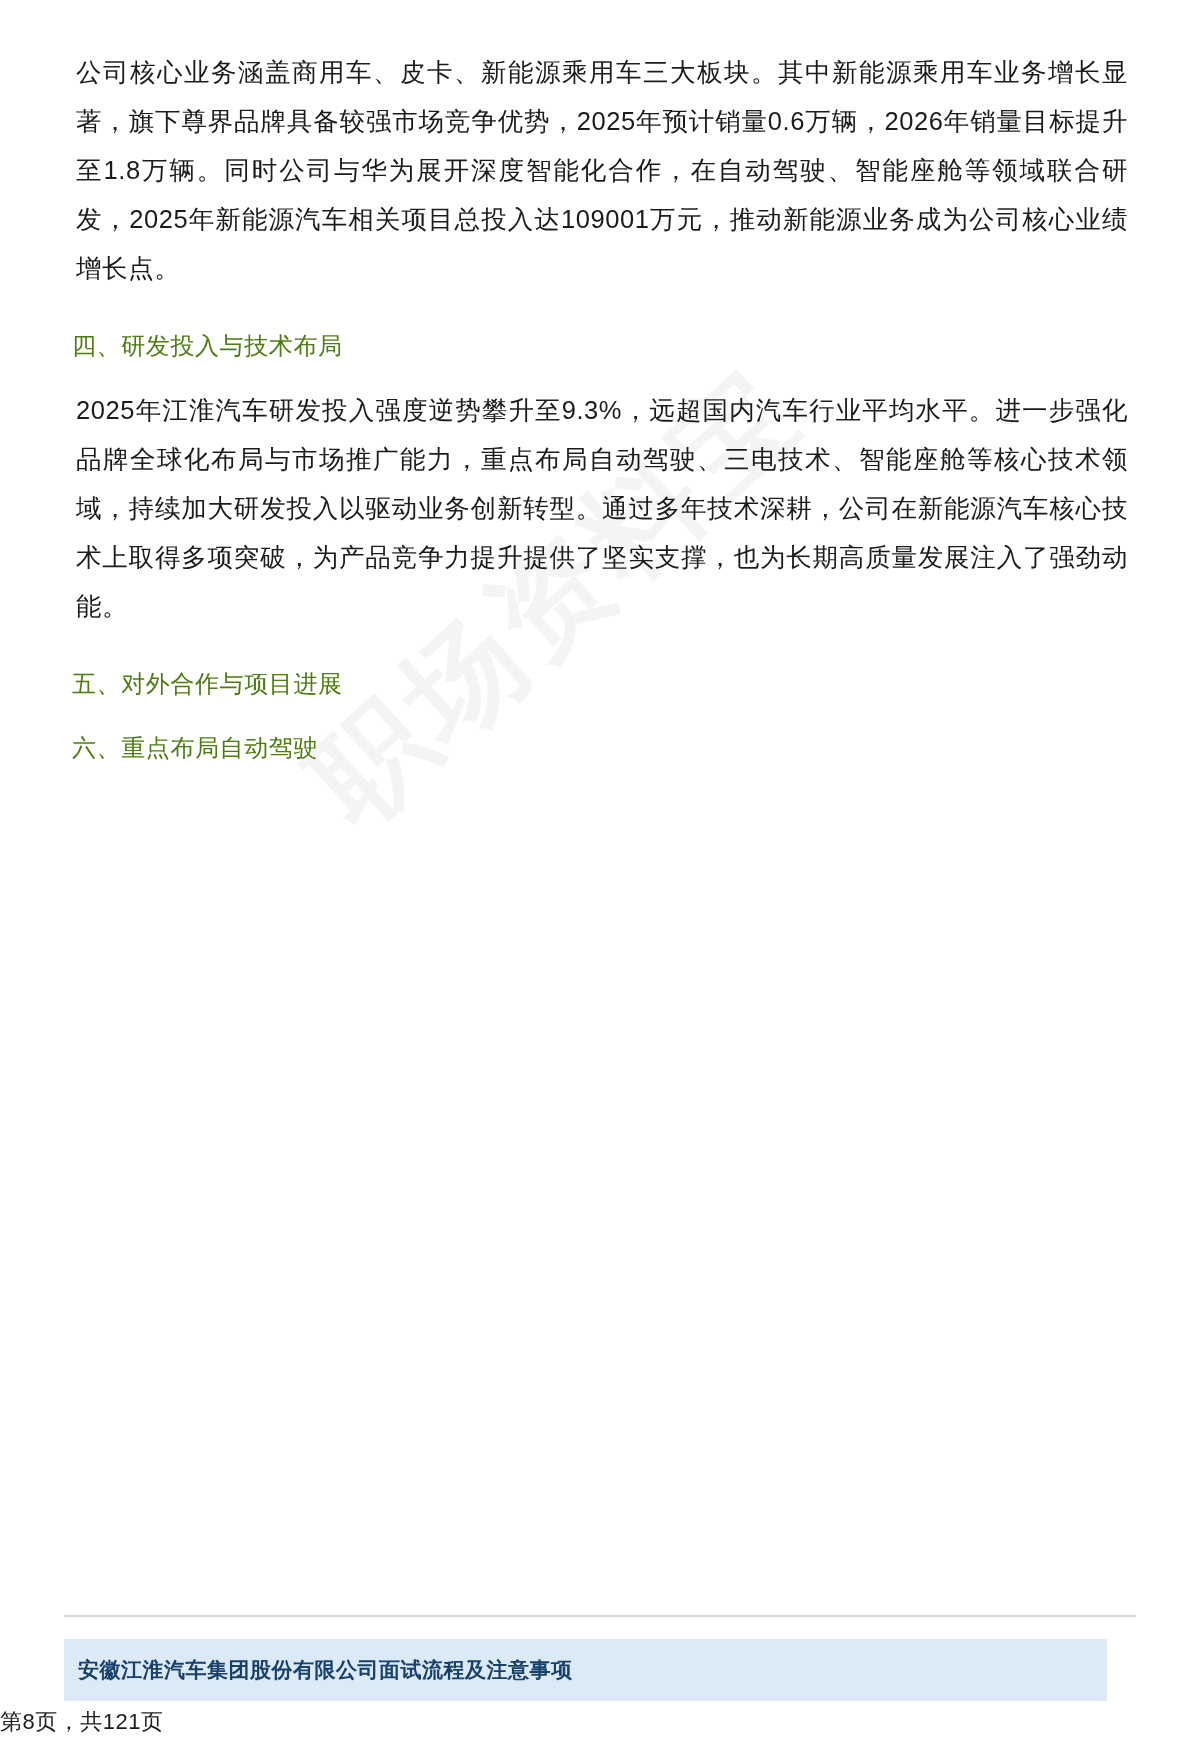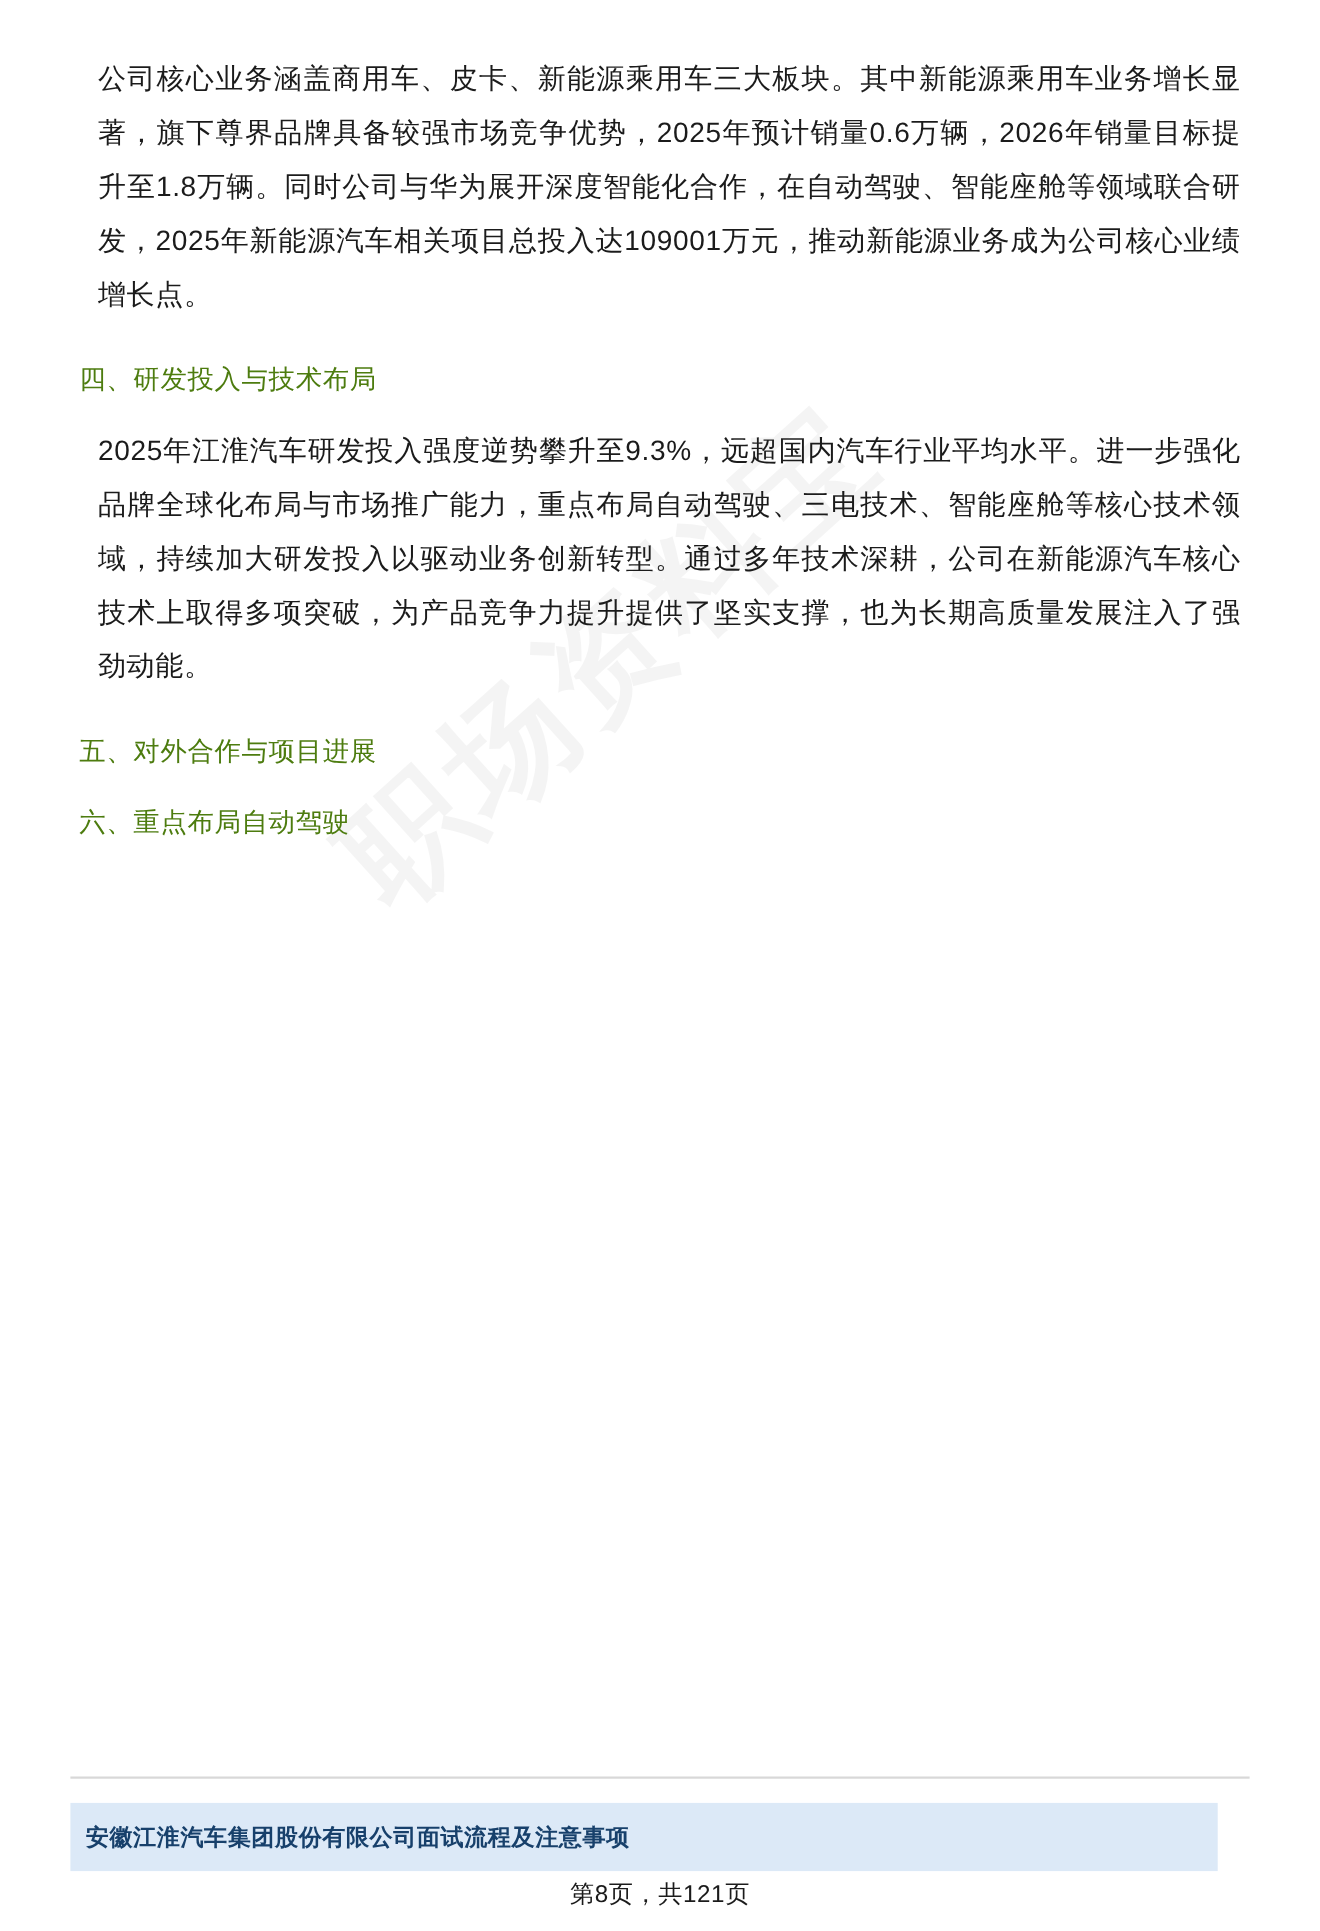--- a/index.html
+++ b/index.html
@@ -43,21 +43,21 @@
     line-height: 1.25;
   }
   .content {
     position: relative;
     z-index: 2;
   }
   p.para {
     font-size: 25.5px;
     line-height: 1.92;
     letter-spacing: 0.6px;
-    margin: 0 0 30px 17px;
+    margin: 0 0 30px 4px;
     text-align: justify;
     text-justify: inter-ideograph;
     color: #1b1b1b;
   }
   h2.heading {
     font-size: 24px;
     line-height: 1.9;
     letter-spacing: 0.6px;
     font-weight: 400;
     margin: 0 0 18px 0;
@@ -83,21 +83,21 @@
     padding-left: 14px;
     box-sizing: border-box;
   }
   .footer-band span {
     font-size: 21px;
     font-weight: 700;
     color: #17406b;
     letter-spacing: 0.5px;
   }
   .footer-pagenum {
-    text-align: center;
+    text-align: left;
     font-size: 22px;
     color: #1b1b1b;
     padding: 6px 0 18px 0;
     letter-spacing: 0.5px;
   }
 </style>
 </head>
 <body>
 
 <div class="page">

